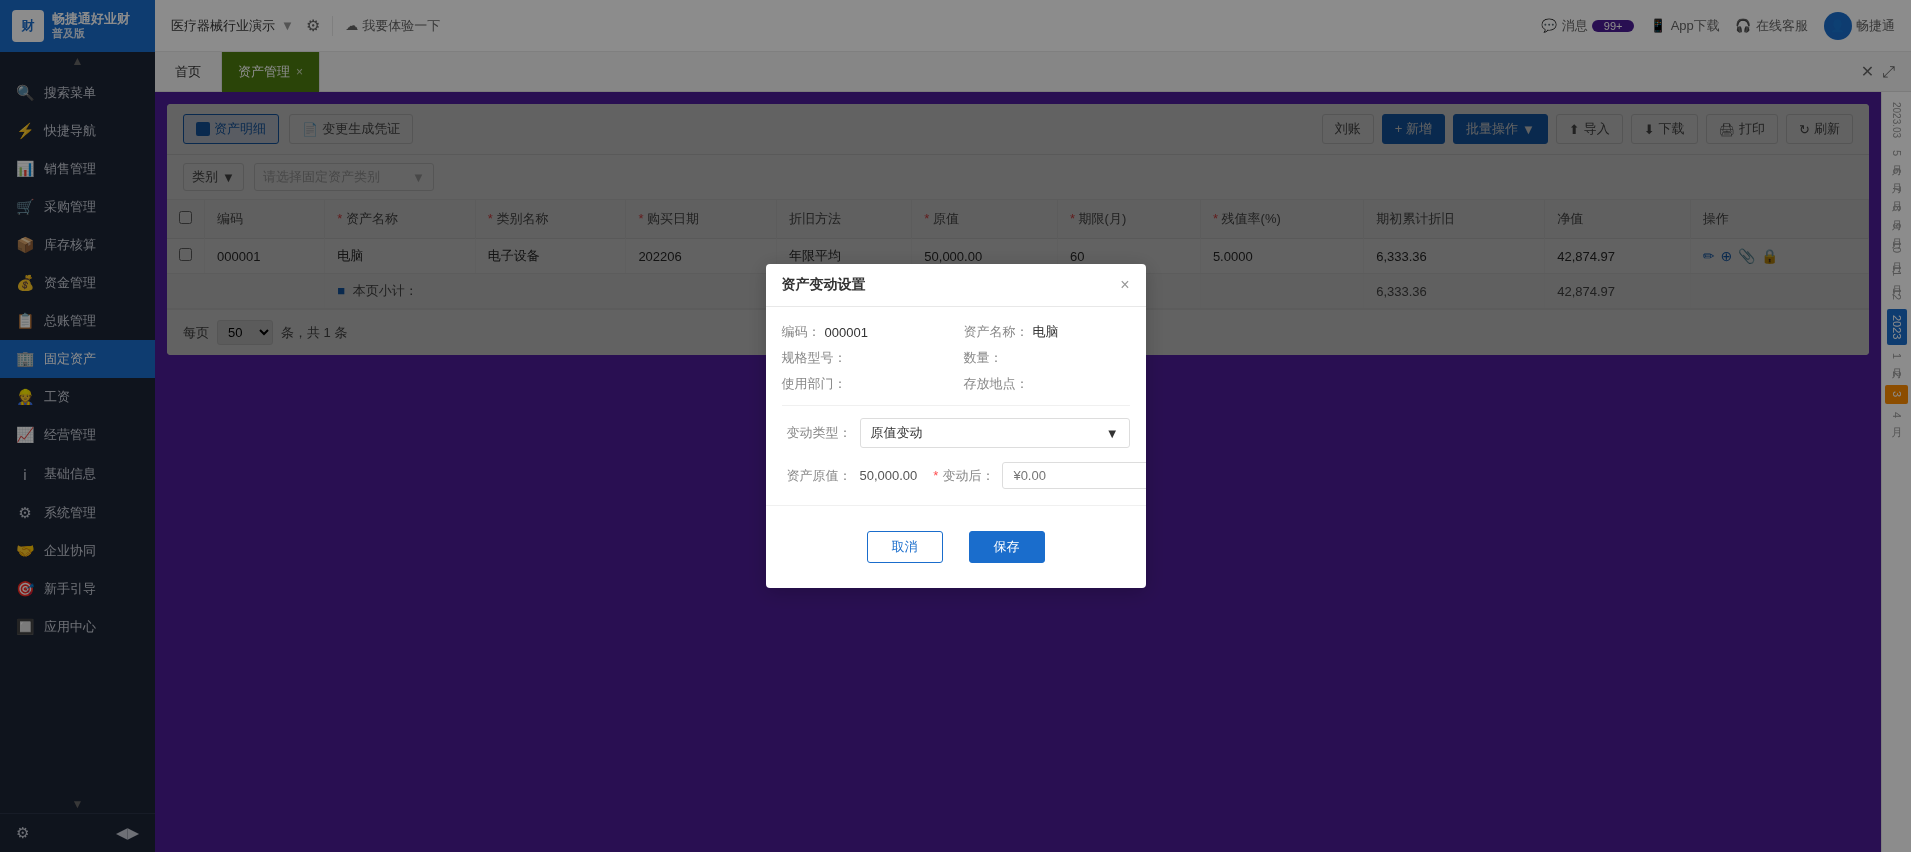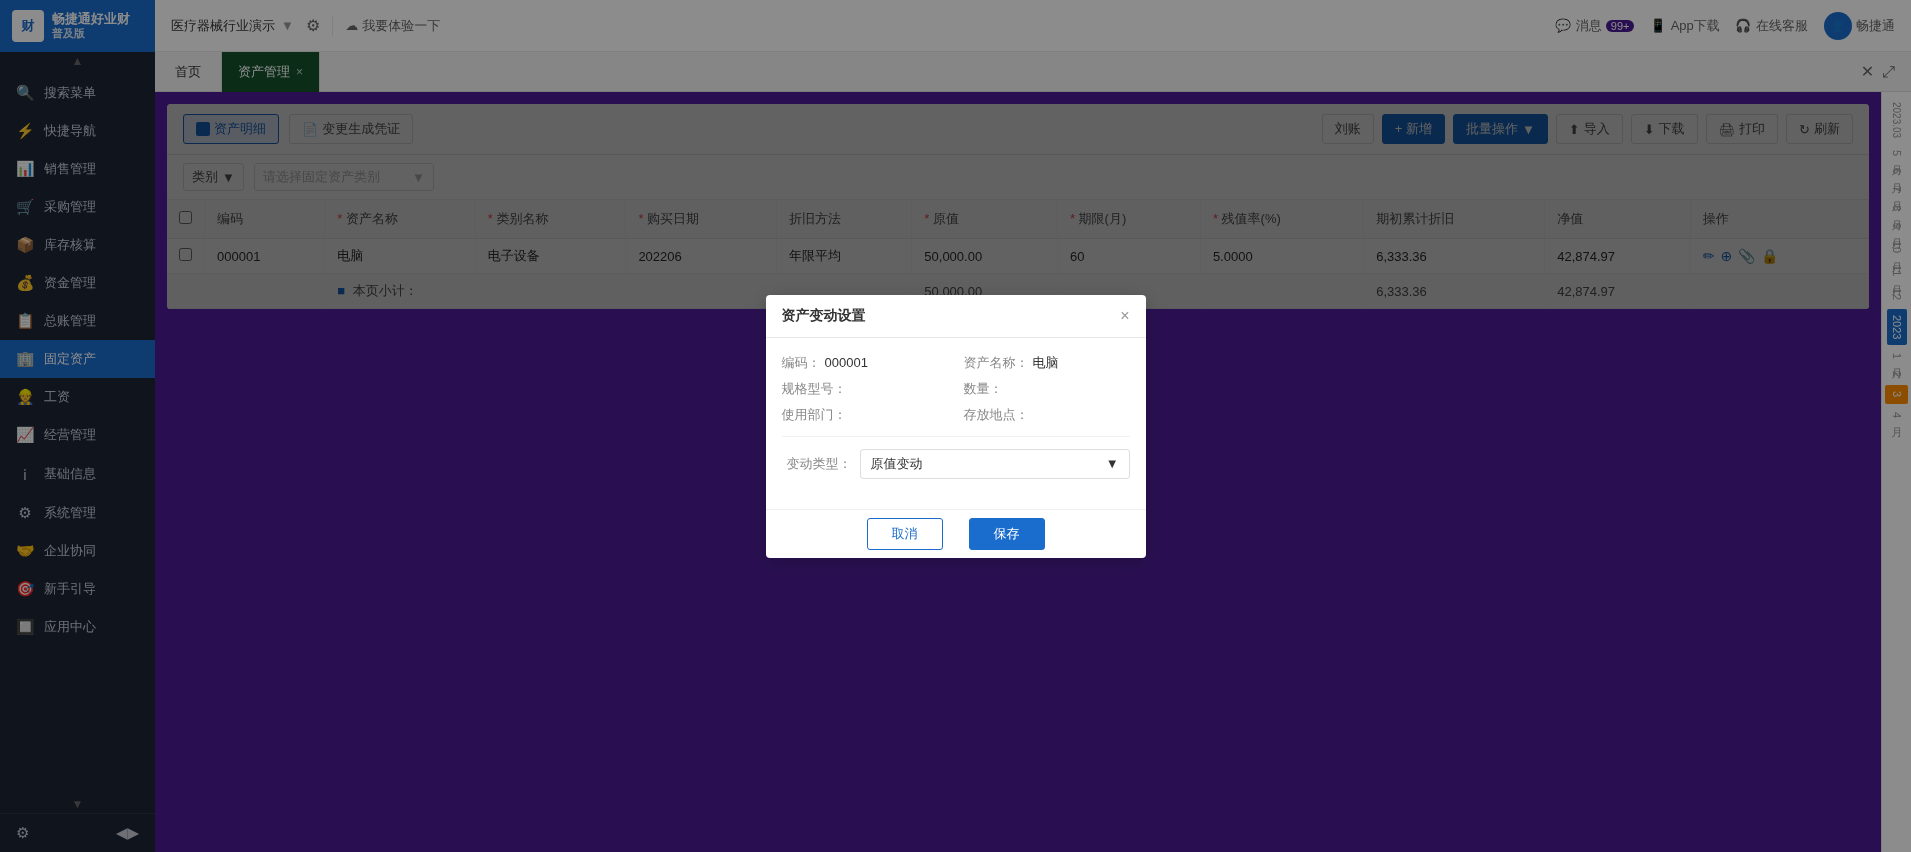--- a/index.html
+++ b/index.html
@@ -21,27 +21,27 @@
 
     
     .topbar { height: 52px; background: #fff; display: flex; align-items: center; padding: 0 16px; gap: 12px; border-bottom: 1px solid #e8e8e8; flex-shrink: 0; }
     .topbar-company { display: flex; align-items: center; gap: 6px; font-size: 13px; color: #333; }
     .topbar-company .chevron { color: #999; }
     .topbar-gear { color: #666; font-size: 16px; cursor: pointer; }
     .topbar-divider { width: 1px; height: 20px; background: #e8e8e8; }
     .topbar-feedback { display: flex; align-items: center; gap: 4px; color: #666; font-size: 13px; cursor: pointer; }
     .topbar-right { margin-left: auto; display: flex; align-items: center; gap: 16px; }
     .topbar-right-item { display: flex; align-items: center; gap: 4px; color: #666; font-size: 13px; cursor: pointer; }
-    .badge { background: #4c1d95; color: #fff; border-radius: 10px; padding: 0 5px; font-size: 11px; min-width: 18px; text-align: center; }
+    .badge { background: #4c1d95; color: #fff; border-radius: 10px; padding: 0 12px; font-size: 11px; min-width: 18px; text-align: center; }
     .topbar-avatar { width: 28px; height: 28px; background: #1a6dcc; border-radius: 50%; display: flex; align-items: center; justify-content: center; color: #fff; font-size: 12px; }
 
     
     .tabbar { background: #f5f5f5; display: flex; align-items: center; border-bottom: 1px solid #e0e0e0; flex-shrink: 0; height: 40px; }
     .tab-item { display: flex; align-items: center; gap: 6px; padding: 0 16px; height: 40px; cursor: pointer; font-size: 13px; color: #666; border-right: 1px solid #e0e0e0; }
-    .tab-item.active { background: #14532d; color: #fff; }
+    .tab-item.active { background: #4d7c0f; color: #fff; }
     .tab-item .close-btn { font-size: 12px; opacity: 0.7; }
     .tab-home { padding: 0 20px; color: #333; font-size: 13px; border-right: 1px solid #e0e0e0; height: 40px; display: flex; align-items: center; }
 
     
     .content { flex: 1; display: flex; overflow: hidden; background: #4c1d95; }
     .content-main { flex: 1; padding: 12px; overflow: auto; position: relative; }
 
     
     .page-card { background: #fff; border-radius: 4px; overflow: hidden; }
 
@@ -91,21 +91,21 @@
     .modal-info-grid { display: grid; grid-template-columns: 1fr 1fr; gap: 8px 16px; margin-bottom: 0; }
     .modal-info-item { display: flex; align-items: center; font-size: 13px; color: #555; }
     .modal-info-label { color: #888; margin-right: 4px; white-space: nowrap; }
     .modal-info-value { color: #333; }
     .modal-divider { border: none; border-top: 1px solid #f0f0f0; margin: 12px 0; }
     .modal-field { display: flex; align-items: center; margin-bottom: 14px; }
     .modal-field-label { width: 70px; color: #888; font-size: 13px; text-align: right; margin-right: 8px; flex-shrink: 0; }
     .modal-field-value { color: #555; font-size: 13px; }
     .modal-select { display: flex; align-items: center; gap: 6px; border: 1px solid #ddd; border-radius: 3px; padding: 5px 10px; font-size: 13px; color: #333; flex: 1; cursor: pointer; background: #fff; }
     .modal-input { border: 1px solid #ddd; border-radius: 3px; padding: 5px 10px; font-size: 13px; color: #bbb; flex: 1; background: #fff; }
-    .modal-footer { display: flex; align-items: center; justify-content: center; gap: 26px; padding: 8px 16px; border-top: 1px solid #f0f0f0; }
+    .modal-footer { display: flex; align-items: center; justify-content: center; gap: 26px; padding: 25px 16px; border-top: 1px solid #f0f0f0; }
     .btn-cancel { padding: 6px 24px; border: 1px solid #1a6dcc; color: #1a6dcc; background: #fff; border-radius: 3px; cursor: pointer; font-size: 13px; }
     .btn-save { padding: 6px 24px; border: 1px solid #1a6dcc; color: #fff; background: #1a6dcc; border-radius: 3px; cursor: pointer; font-size: 13px; }
 
     
     .sidebar-nav::-webkit-scrollbar { width: 4px; }
     .sidebar-nav::-webkit-scrollbar-thumb { background: #3a4557; border-radius: 2px; }
     .content-main::-webkit-scrollbar { height: 6px; }
     .content-main::-webkit-scrollbar-thumb { background: #ccc; border-radius: 3px; }
 
     
@@ -361,20 +361,28 @@
                 <td></td>
                 <td></td>
                 <td>6,333.36</td>
                 <td>42,874.97</td>
                 <td></td>
               </tr>
             </tbody>
           </table>
         </div>
 
+        <div class="pagination">
+          <span>每页</span>
+          <select class="page-select">
+            <option>50</option>
+            <option>100</option>
+          </select>
+          <span>条，共 1 条</span>
+        </div>
       </div>
     </div>
 
     <div class="right-bar">
       <div class="right-bar-item" style="font-size:10px;color:#999;writing-mode:vertical-rl;">2023.03</div>
       <div class="right-bar-item">5月</div>
       <div class="right-bar-item">6月</div>
       <div class="right-bar-item">7月</div>
       <div class="right-bar-item">8月</div>
       <div class="right-bar-item">9月</div>
@@ -428,19 +436,30 @@
       <hr class="modal-divider">
 
       <div class="modal-field">
         <span class="modal-field-label">变动类型：</span>
         <div class="modal-select">
           <span>原值变动</span>
           <span style="margin-left:auto;">▼</span>
         </div>
       </div>
 
+      <div style="display:flex;align-items:center;gap:16px;">
+        <div class="modal-field" style="flex:1;margin-bottom:0;">
+          <span class="modal-field-label">资产原值：</span>
+          <span class="modal-field-value">50,000.00</span>
+        </div>
+        <div style="display:flex;align-items:center;flex:1;">
+          <span style="color:#ff4d4f;margin-right:4px;">*</span>
+          <span class="modal-field-label" style="width:auto;margin-right:8px;">变动后：</span>
+          <input class="modal-input" type="text" style="flex: 1 1 0%; border: 1px solid rgb(221, 221, 221); border-radius: 3px; padding: 5px 10px; font-size: 13px; color: rgb(187, 187, 187);" placeholder="¥0.00">
+        </div>
+      </div>
     </div>
     <div class="modal-footer">
       <button class="btn-cancel">取消</button>
       <button class="btn-save">保存</button>
     </div>
   </div>
 </div>
 
 </body></html>

